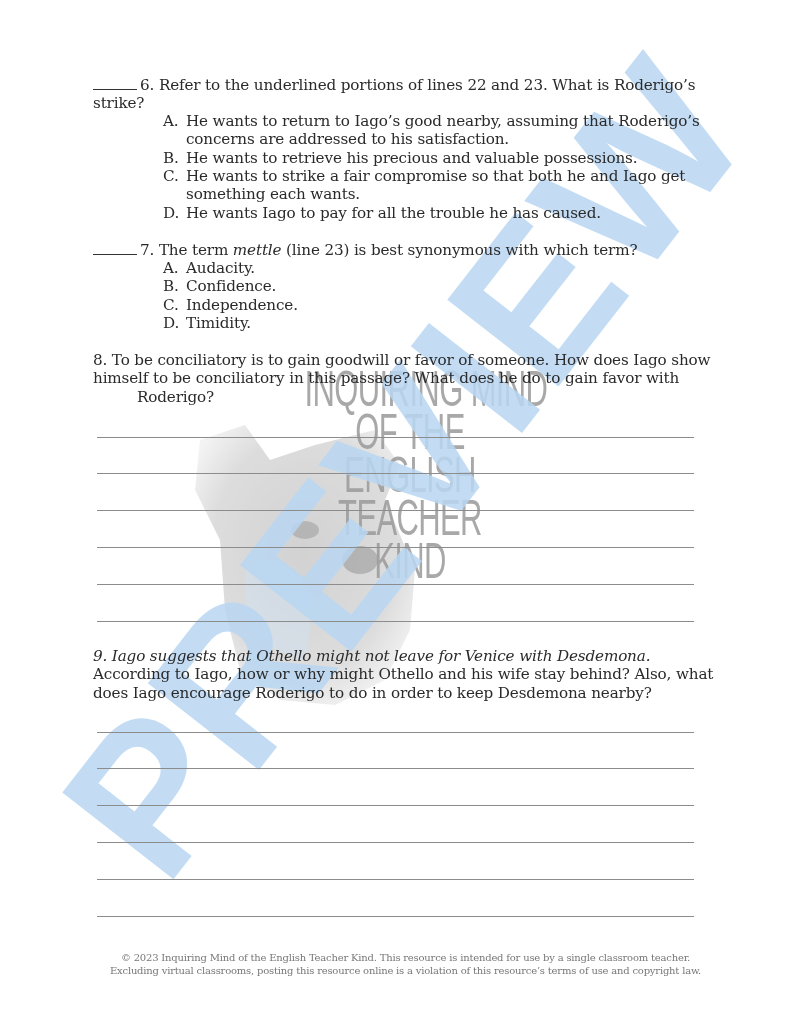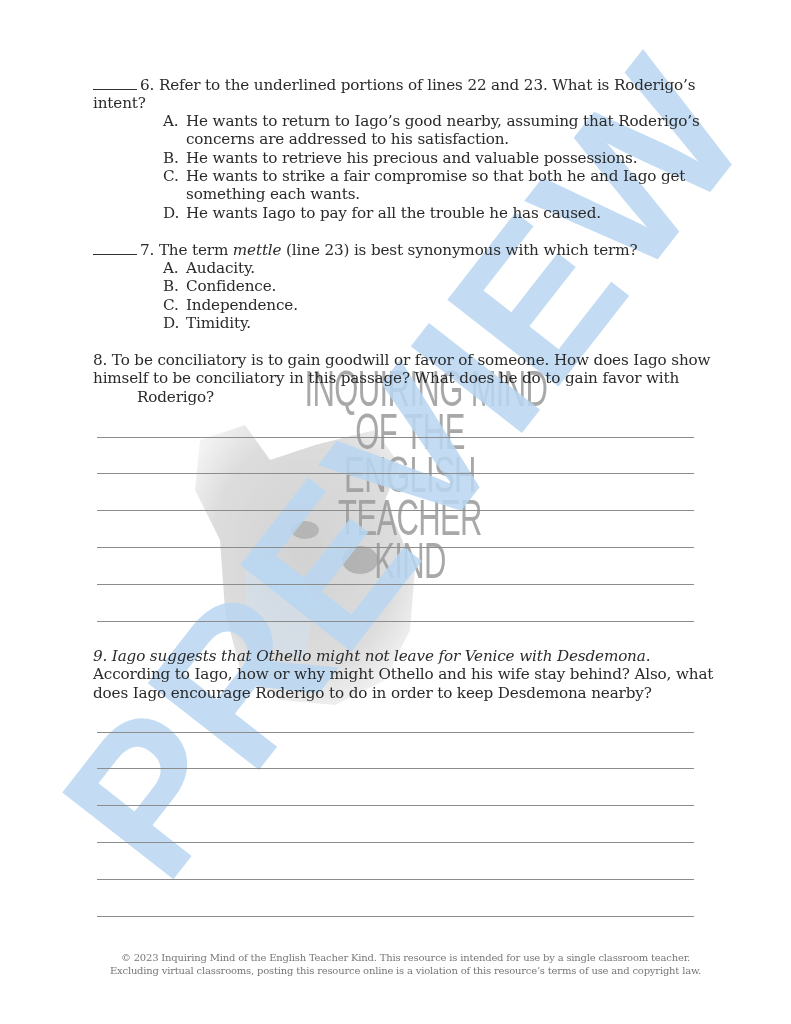--- a/index.html
+++ b/index.html
@@ -56,21 +56,21 @@
 
   <svg class="wm-preview" viewBox="0 0 900 1024">
     <text x="0" y="0" transform="translate(205,890) rotate(-52)" font-family="Liberation Sans, sans-serif" font-size="205" font-weight="bold" fill="#b9d7f3" opacity="0.85" letter-spacing="2">PREVIEW</text>
   </svg>
 
   <div class="content">
 
     <div class="txt" style="left:93px; top:76px;">
       <span class="blank"></span><span>6.</span> <span>Refer to the underlined portions of lines 22 and 23.  What is Roderigo’s</span>
     </div>
-    <div class="txt" style="left:93px; top:94px;">intent?</div>
+    <div class="txt" style="left:93px; top:94px;">strike?</div>
 
     <div class="opt" style="left:163px; top:112px;">
       <span class="letter">A.</span>
       <span class="otext">He wants to return to Iago’s good nearby, assuming that Roderigo’s</span>
     </div>
     <div class="opt" style="left:163px; top:130px;">
       <span class="otext">concerns are addressed to his satisfaction.</span>
     </div>
     <div class="opt" style="left:163px; top:149px;">
       <span class="letter">B.</span>

